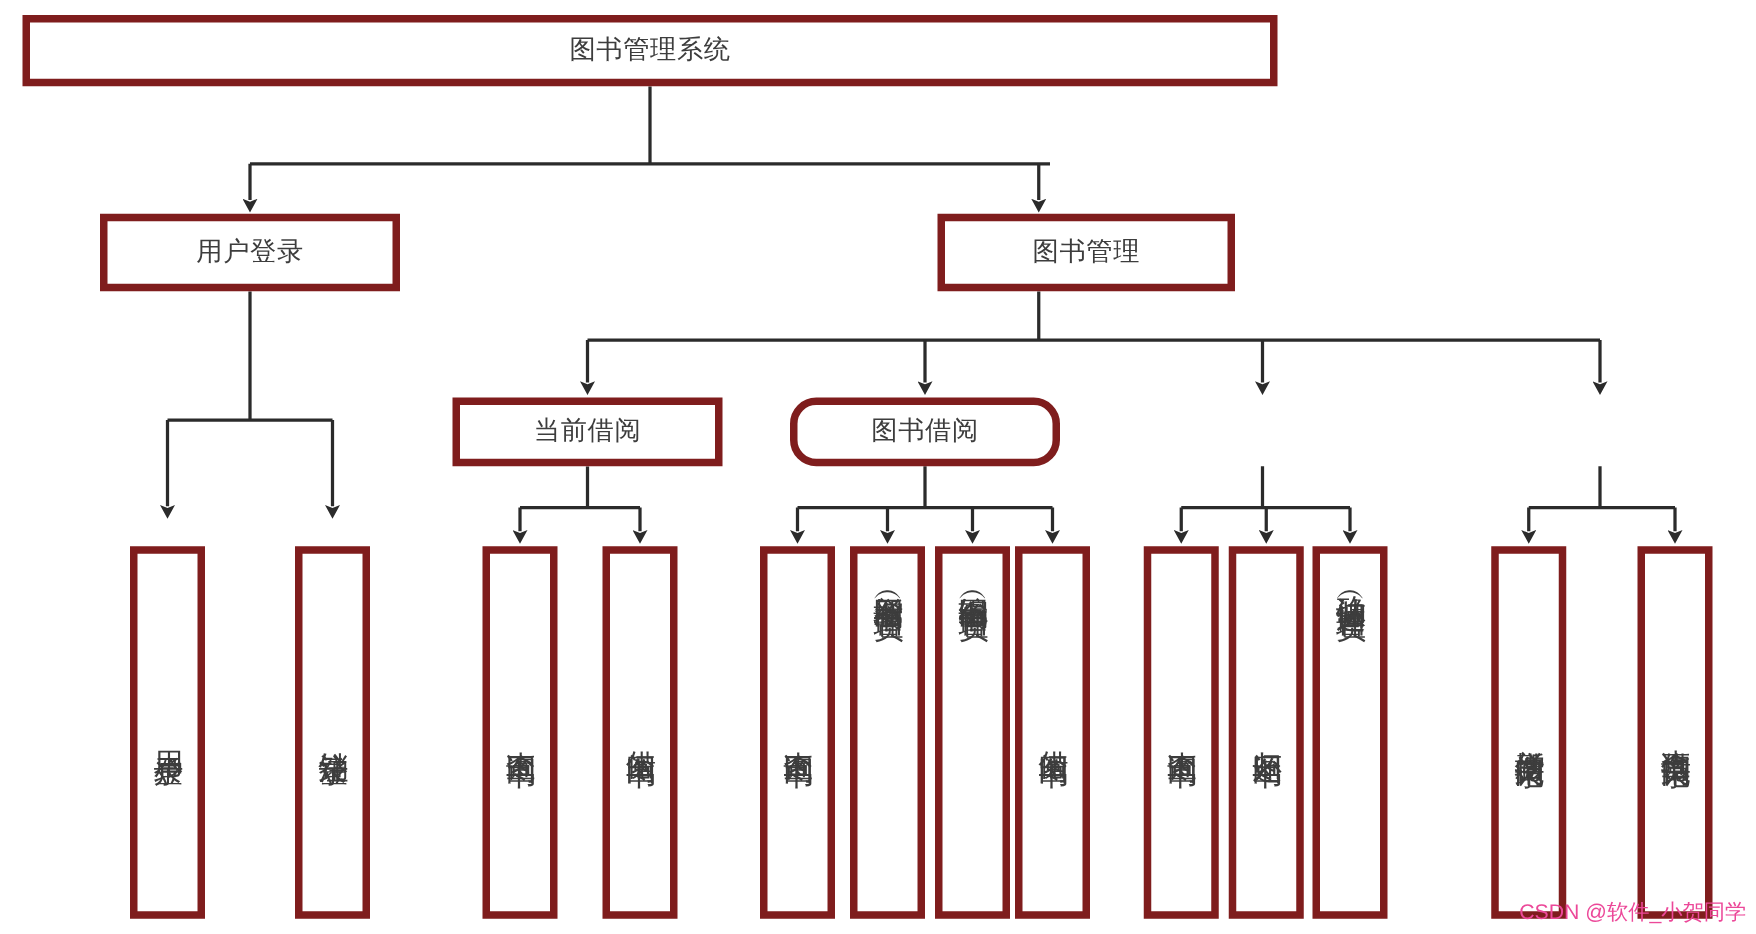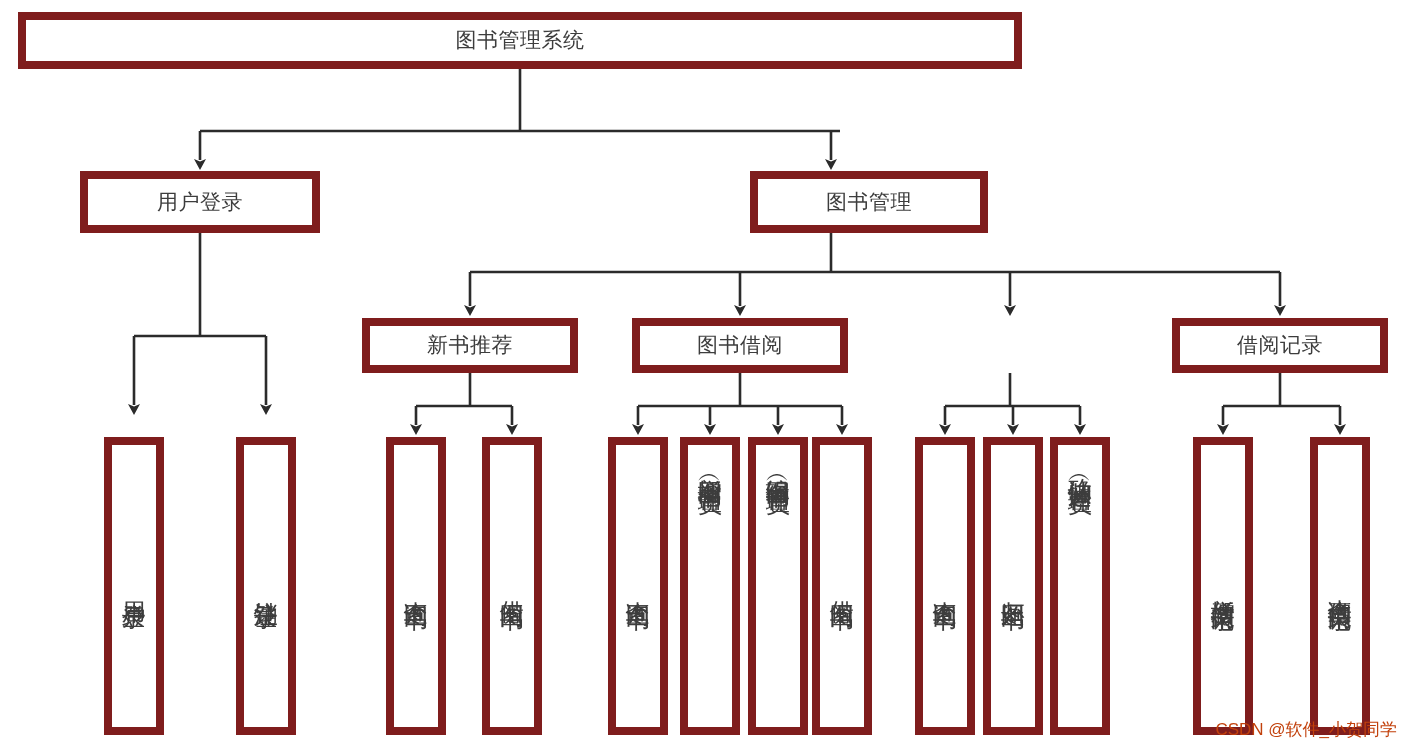--- a/index.html
+++ b/index.html
@@ -22,21 +22,21 @@
     left: 0;
     top: 0;
     width: 1405px;
     height: 747px;
     pointer-events: none;
   }
   .node {
     position: absolute;
     box-sizing: border-box;
     background: #ffffff;
-    border: 8px solid #7f1d1d;
+    border: 6px solid #7f1d1d;
     display: flex;
     align-items: center;
     justify-content: center;
     color: #3d3d3d;
     z-index: 2;
   }
   .node .label {
     display: block;
     text-align: center;
     line-height: 1.08;
@@ -64,21 +64,21 @@
   }
   .node.vert.centered {
     align-items: center;
     padding-top: 0;
   }
   .watermark {
     position: absolute;
     right: 8px;
     bottom: 6px;
     font-size: 17px;
-    color: #c2410c;
+    color: #ec4899;
     white-space: nowrap;
     z-index: 5;
   }
 </style>
 </head>
 <body>
 
 <div id="canvas">
 
   <svg id="wires" viewBox="0 0 1405 747" xmlns="http://www.w3.org/2000/svg">
@@ -137,31 +137,28 @@
 
   <div class="node horiz" style="left:80px; top:171px; width:240px; height:62px;">
     <span class="label">用户登录</span>
   </div>
 
   <div class="node horiz" style="left:712px; top:171px; width:238px; height:62px;margin-left:38px;">
     <span class="label">图书管理</span>
   </div>
 
   <div class="node horiz" style="left:362px; top:318px; width:216px; height:55px;">
-    <span class="label">新书推荐</span>
-  </div>
-
-  <div class="node horiz" style="left:632px; top:318px; width:216px; height:55px;">
+    <span class="label">当前借阅</span>
+  </div>
+
+  <div class="node horiz" style="left:632px; top:318px; width:216px; height:55px;border-radius:21px;">
     <span class="label">图书借阅</span>
   </div>
 
 
-  <div class="node horiz" style="left:1172px; top:318px; width:216px; height:55px;">
-    <span class="label">借阅记录</span>
-  </div>
 
   <div class="node vert centered" style="left:104px; top:437px; width:60px; height:298px;">
     <span class="label">用户登录</span>
   </div>
 
   <div class="node vert centered" style="left:236px; top:437px; width:60px; height:298px;">
     <span class="label">注销登录</span>
   </div>
 
   <div class="node vert centered" style="left:386px; top:437px; width:60px; height:298px;">

